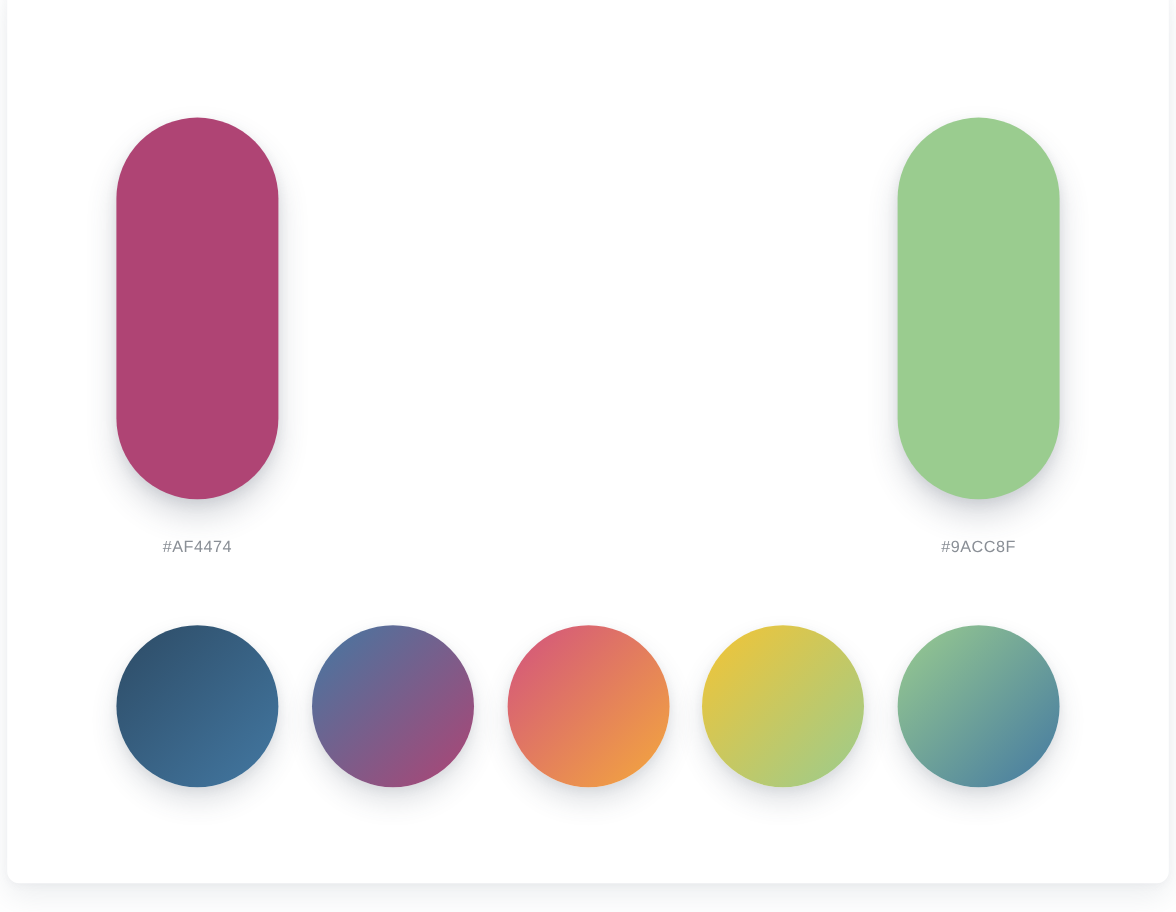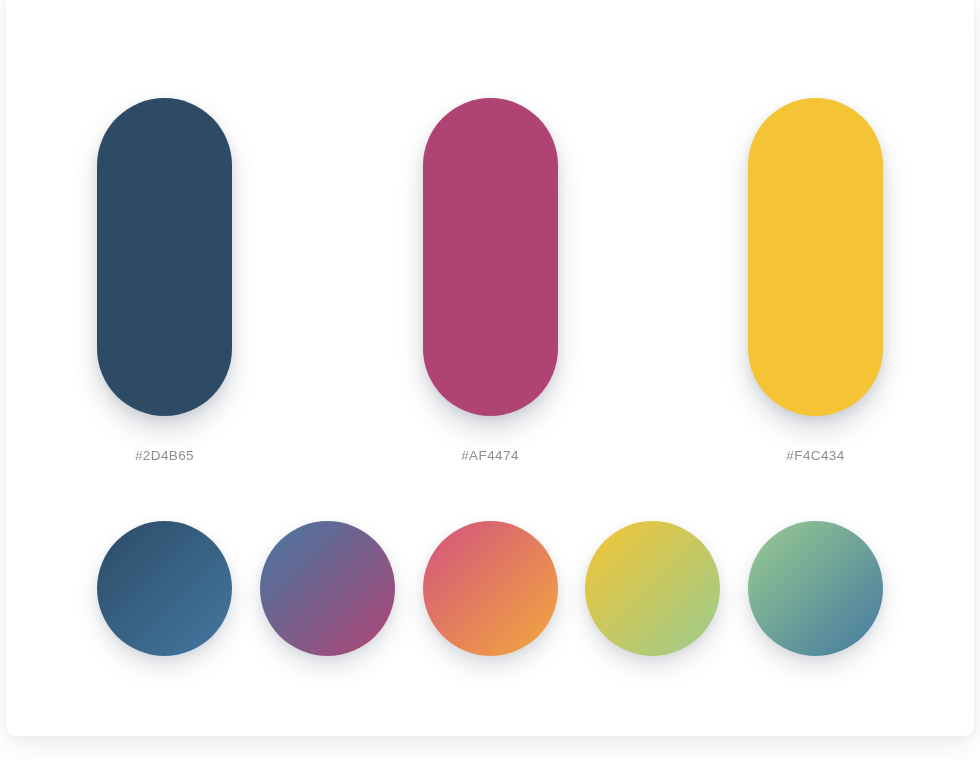--- a/index.html
+++ b/index.html
@@ -98,36 +98,32 @@
 </style>
 </head>
 <body>
 
 <div class="page-card"></div>
 
 <div class="palette-wrap">
 
   <div class="swatch-row">
 
-    <div class="swatch-cell">
-      <div class="swatch-pill" style="background: rgb(45, 75, 101);"></div>
-      <div class="swatch-label">#2D4B65</div>
-    </div>
 
 
     <div class="swatch-cell">
       <div class="swatch-pill" style="background: rgb(175, 68, 116);"></div>
       <div class="swatch-label">#AF4474</div>
     </div>
 
+
     <div class="swatch-cell">
-      <div class="swatch-pill" style="background: rgb(244, 196, 52);"></div>
-      <div class="swatch-label">#F4C434</div>
+      <div class="swatch-pill" style="background: rgb(154, 204, 143);"></div>
+      <div class="swatch-label">#9ACC8F</div>
     </div>
-
 
   </div>
 
   <div class="gradient-row">
 
     <div class="gradient-cell">
       <div class="gradient-circle" style="background: linear-gradient(135deg, rgb(45, 75, 101) 0%, rgb(67, 120, 162) 100%);"></div>
     </div>
 
     <div class="gradient-cell">

